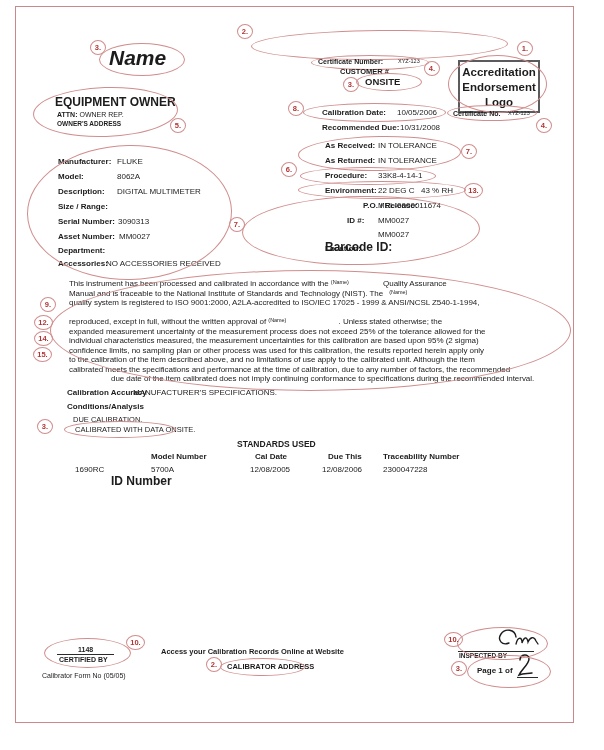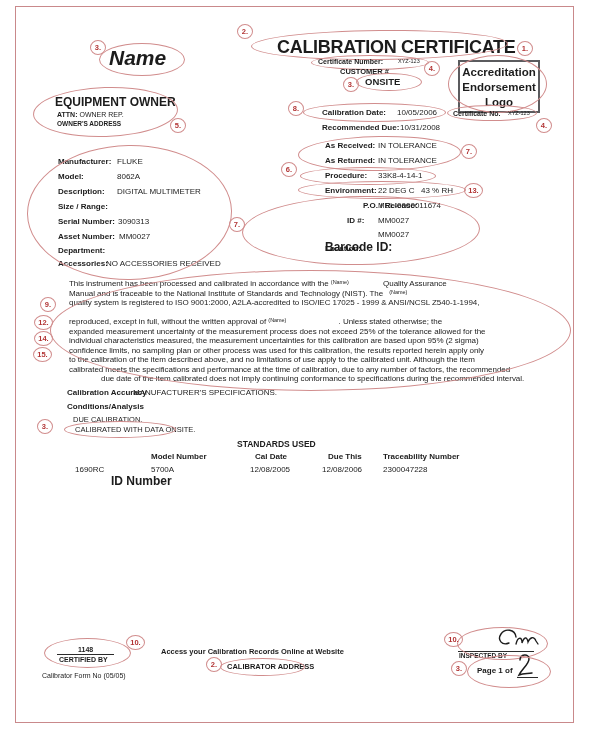--- a/index.html
+++ b/index.html
@@ -25,21 +25,20 @@
 <body>
 
 <div class="page">
 
   <div class="docborder" style="left:15px;top:6px;width:557px;height:715px;"></div>
 
   <div class="abs b i" style="left:109px;top:47px;font-size:21px;">Name</div>
   <div class="oval" style="left:99px;top:43px;width:84px;height:31px;"></div>
   <div class="nc" style="left:90px;top:40px;">3.</div>
 
-  <div class="abs b" style="left:277px;top:38px;font-size:18px;letter-spacing:-0.3px;">CALIBRATION CERTIFICATE</div>
   <div class="oval" style="left:251px;top:30px;width:255px;height:28px;transform:rotate(-0.6deg);"></div>
   <div class="nc" style="left:237px;top:24px;">2.</div>
 
   <div class="abs b" style="left:318px;top:58px;font-size:7px;">Certificate Number:</div>
   <div class="abs" style="left:398px;top:59px;font-size:5.5px;">XYZ-123</div>
   <div class="oval" style="left:311px;top:55px;width:116px;height:13px;"></div>
   <div class="nc" style="left:424px;top:61px;">4.</div>
 
   <div class="abs b" style="left:340px;top:68px;font-size:7.5px;">CUSTOMER #</div>
 
@@ -135,21 +134,21 @@
   <div class="pline" style="left:69px;top:318px;">
     <span>reproduced, except in full, without the written approval of</span>
     <span class="nmtok">(Name)</span>
     <span style="margin-left:50px;">.  Unless stated otherwise; the</span>
   </div>
   <div class="pline" style="left:69px;top:327.5px;">expanded measurement uncertainty of the measurement process does not exceed 25% of the tolerance allowed for the</div>
   <div class="pline" style="left:69px;top:337px;">individual characteristics measured, the measurement uncertainties for this calibration are based upon 95% (2 sigma)</div>
   <div class="pline" style="left:69px;top:346.5px;">confidence limits, no sampling plan or other process was used for this calibration, the results reported herein apply only</div>
   <div class="pline" style="left:69px;top:356px;">to the calibration of the item described above, and no limitations of use apply to the calibrated unit.  Although the item</div>
   <div class="pline" style="left:69px;top:365.5px;">calibrated meets the specifications and performance at the time of calibration, due to any number of factors, the recommended</div>
-  <div class="pline" style="left:69px;top:375px;padding-left:32px;">due date of the item calibrated does not imply continuing conformance to specifications during the recommended interval.</div>
+  <div class="pline" style="left:79px;top:375px;padding-left:32px;">due date of the item calibrated does not imply continuing conformance to specifications during the recommended interval.</div>
   <div class="oval" style="left:50px;top:270px;width:519px;height:119px;"></div>
   <div class="nc" style="left:40px;top:297px;">9.</div>
   <div class="nc w" style="left:34px;top:315px;">12.</div>
   <div class="nc w" style="left:34px;top:331px;">14.</div>
   <div class="nc w" style="left:33px;top:347px;">15.</div>
 
   <div class="abs b" style="left:67px;top:389px;font-size:8px;">Calibration Accuracy</div>
   <div class="abs" style="left:133px;top:389px;font-size:8px;">MANUFACTURER'S SPECIFICATIONS.</div>
   <div class="abs b" style="left:67px;top:403px;font-size:8px;">Conditions/Analysis</div>
   <div class="abs" style="left:73px;top:416px;font-size:7.5px;">DUE CALIBRATION.</div>

